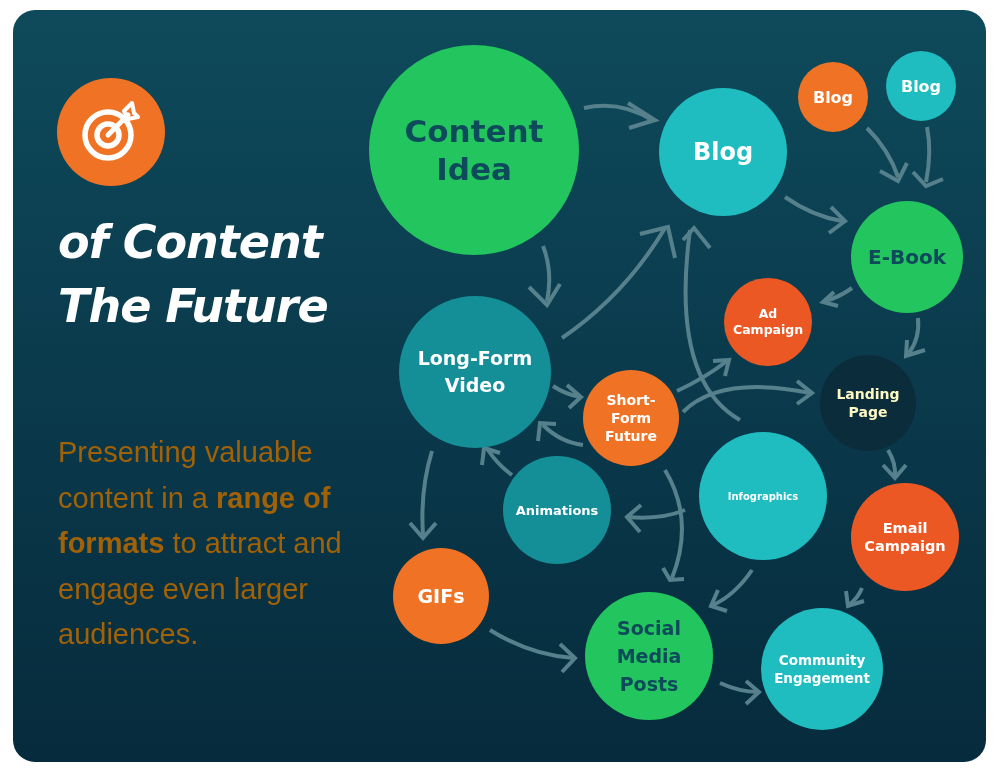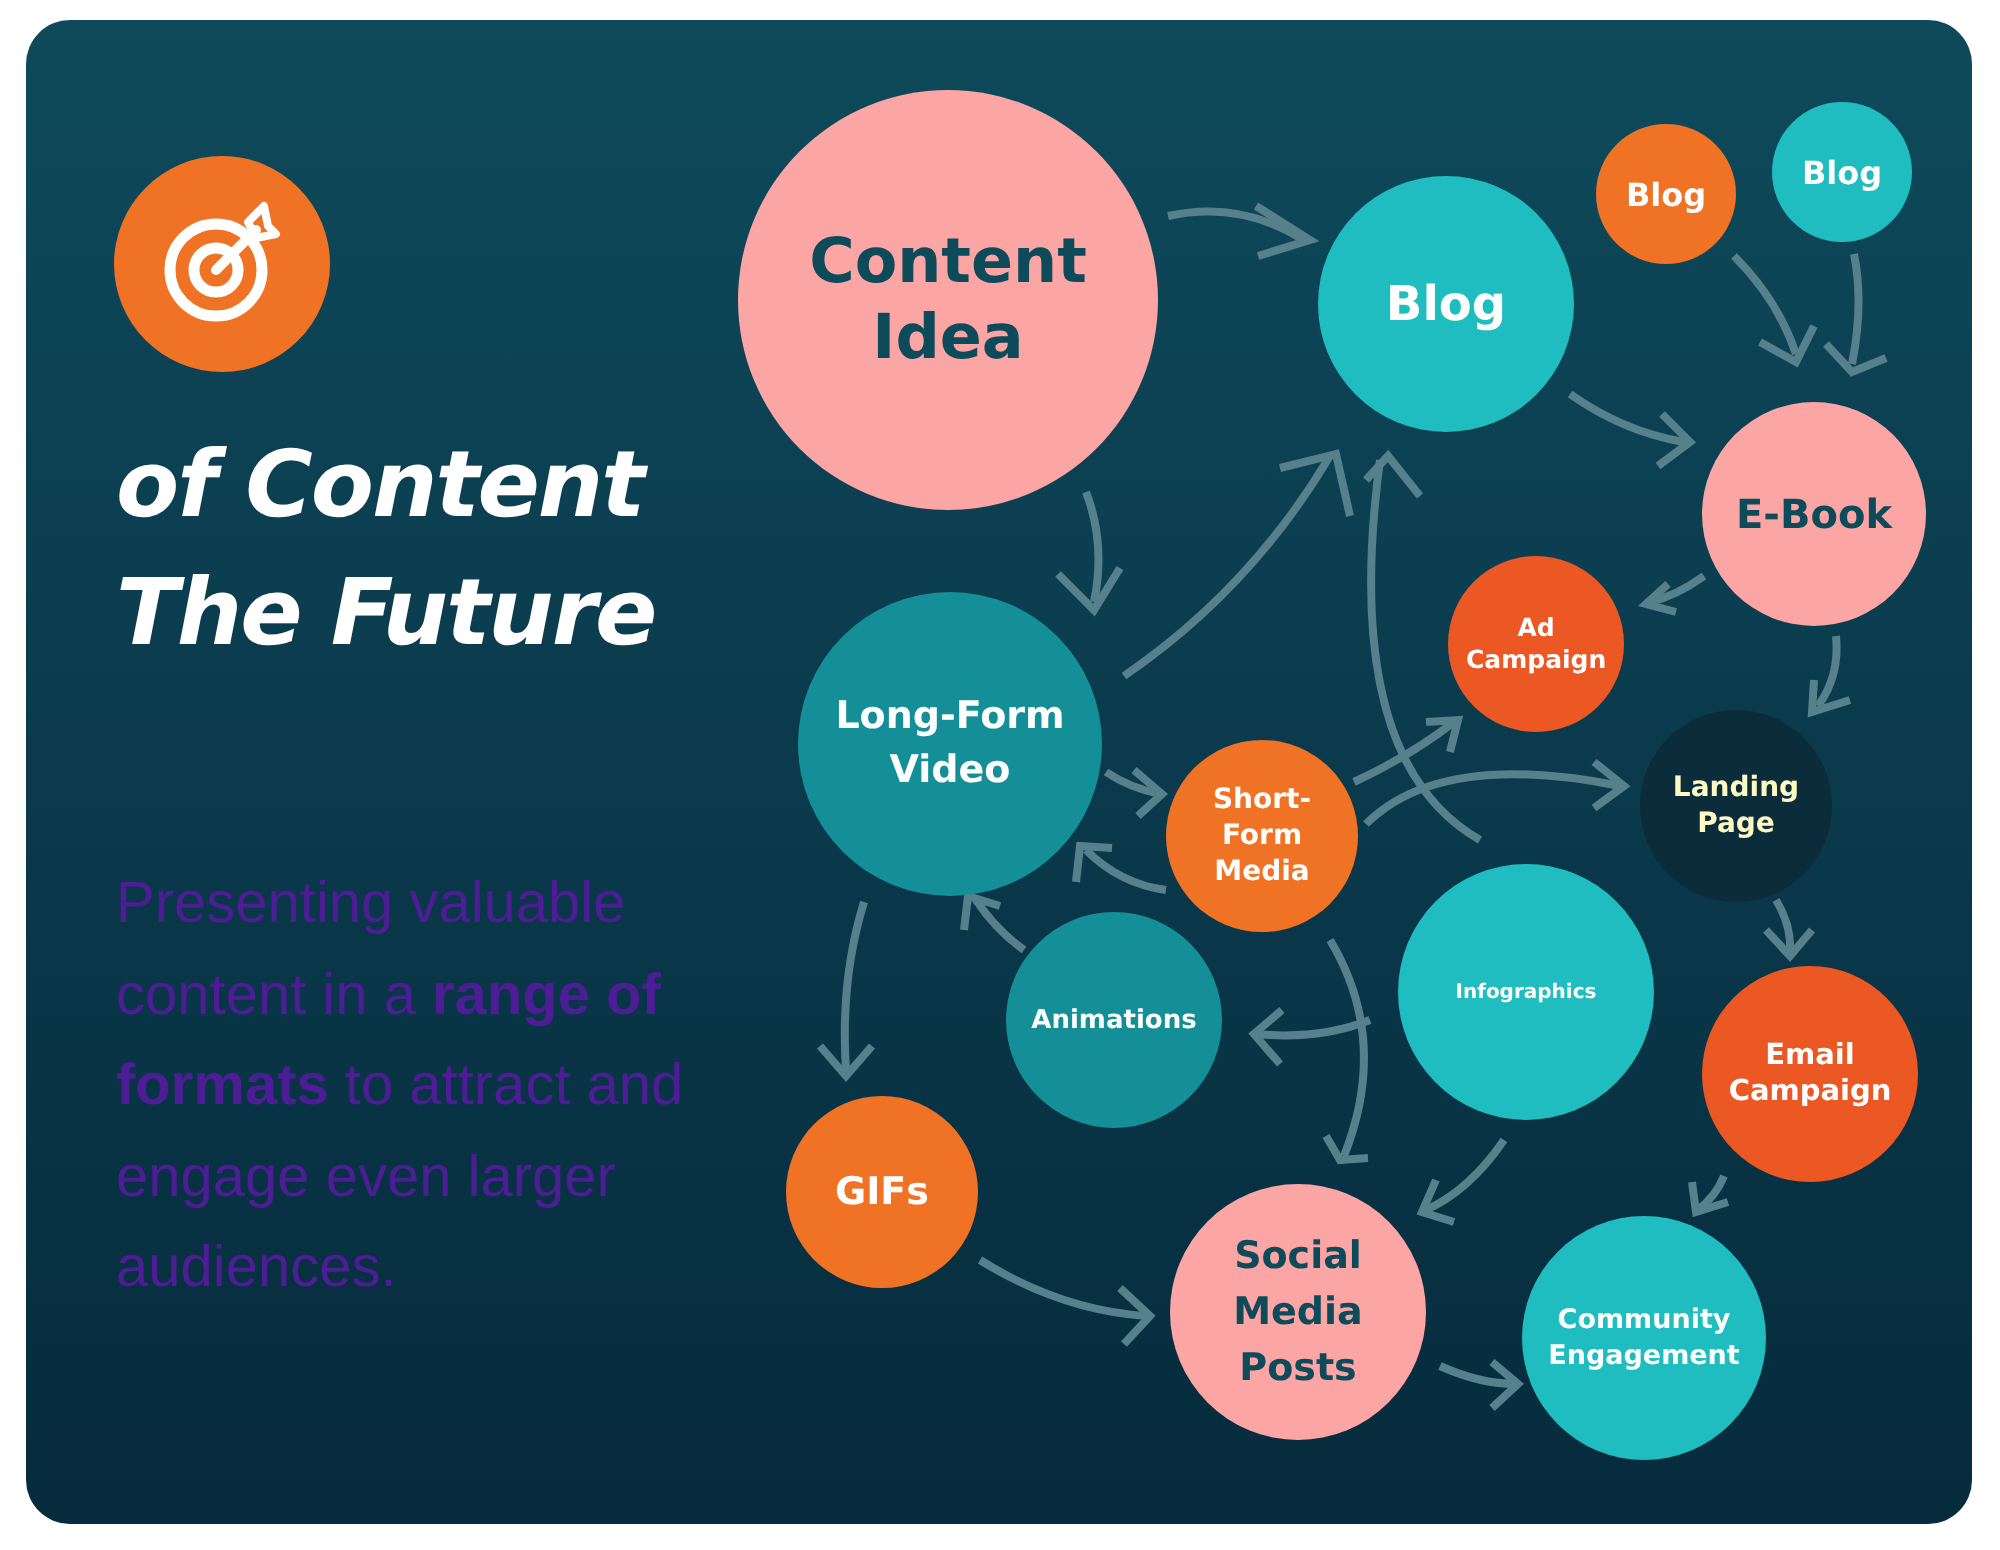--- a/index.html
+++ b/index.html
@@ -14,30 +14,30 @@
     position:absolute; left:57px; top:78px; width:108px; height:108px; border-radius:50%;
     background:#f07325; display:flex; align-items:center; justify-content:center;
   }
   .title {
     position:absolute; left:58px; top:210px; width:320px;
     color:#ffffff; font-family:"DejaVu Sans", sans-serif; font-weight:bold; font-style:italic;
     font-size:46px; line-height:64px; letter-spacing:-1px;
   }
   .subtitle {
     position:absolute; left:58px; top:430px; width:310px;
-    color:#4c1d95; font-family:"Liberation Sans", sans-serif; font-size:29px; line-height:45.5px;
+    color:#a16207; font-family:"Liberation Sans", sans-serif; font-size:29px; line-height:45.5px;
   }
   .subtitle b { font-weight:bold; }
   svg.diagram { position:absolute; left:0; top:0; width:1000px; height:775px; }
   .node {
     position:absolute; border-radius:50%; display:flex; align-items:center; justify-content:center;
     text-align:center; font-family:"DejaVu Sans", sans-serif; font-weight:bold; box-sizing:border-box;
   }
   .node span { display:block; }
-  .light { background:#fca5a5; color:#0d4a5a; }
+  .light { background:#22c55e; color:#0d4a5a; }
   .turq { background:#1fbcc0; color:#ffffff; }
   .teal { background:#148f98; color:#ffffff; }
   .orange { background:#f07325; color:#ffffff; }
   .red { background:#ec5824; color:#ffffff; }
   .dark { background:#0b2c3b; color:#fef9c3; }
 </style>
 </head>
 <body>
 
 <div class="panel"></div>
@@ -159,21 +159,21 @@
 
 <div class="node dark" style="left:820px;top:355px;width:96px;height:96px;font-size:14px;line-height:18px;">
   <span style="width:70px;">Landing Page</span>
 </div>
 
 <div class="node teal" style="left:399px;top:296px;width:152px;height:152px;font-size:19px;line-height:27px;">
   <span style="width:130px;">Long-Form Video</span>
 </div>
 
 <div class="node orange" style="left:583px;top:370px;width:96px;height:96px;font-size:14px;line-height:18px;">
-  <span style="width:60px;">Short-Form Media</span>
+  <span style="width:60px;">Short-Form Future</span>
 </div>
 
 <div class="node teal" style="left:503px;top:456px;width:108px;height:108px;font-size:13px;">
   <span>Animations</span>
 </div>
 
 <div class="node turq" style="left:699px;top:432px;width:128px;height:128px;font-size:10px;">
   <span>Infographics</span>
 </div>
 

